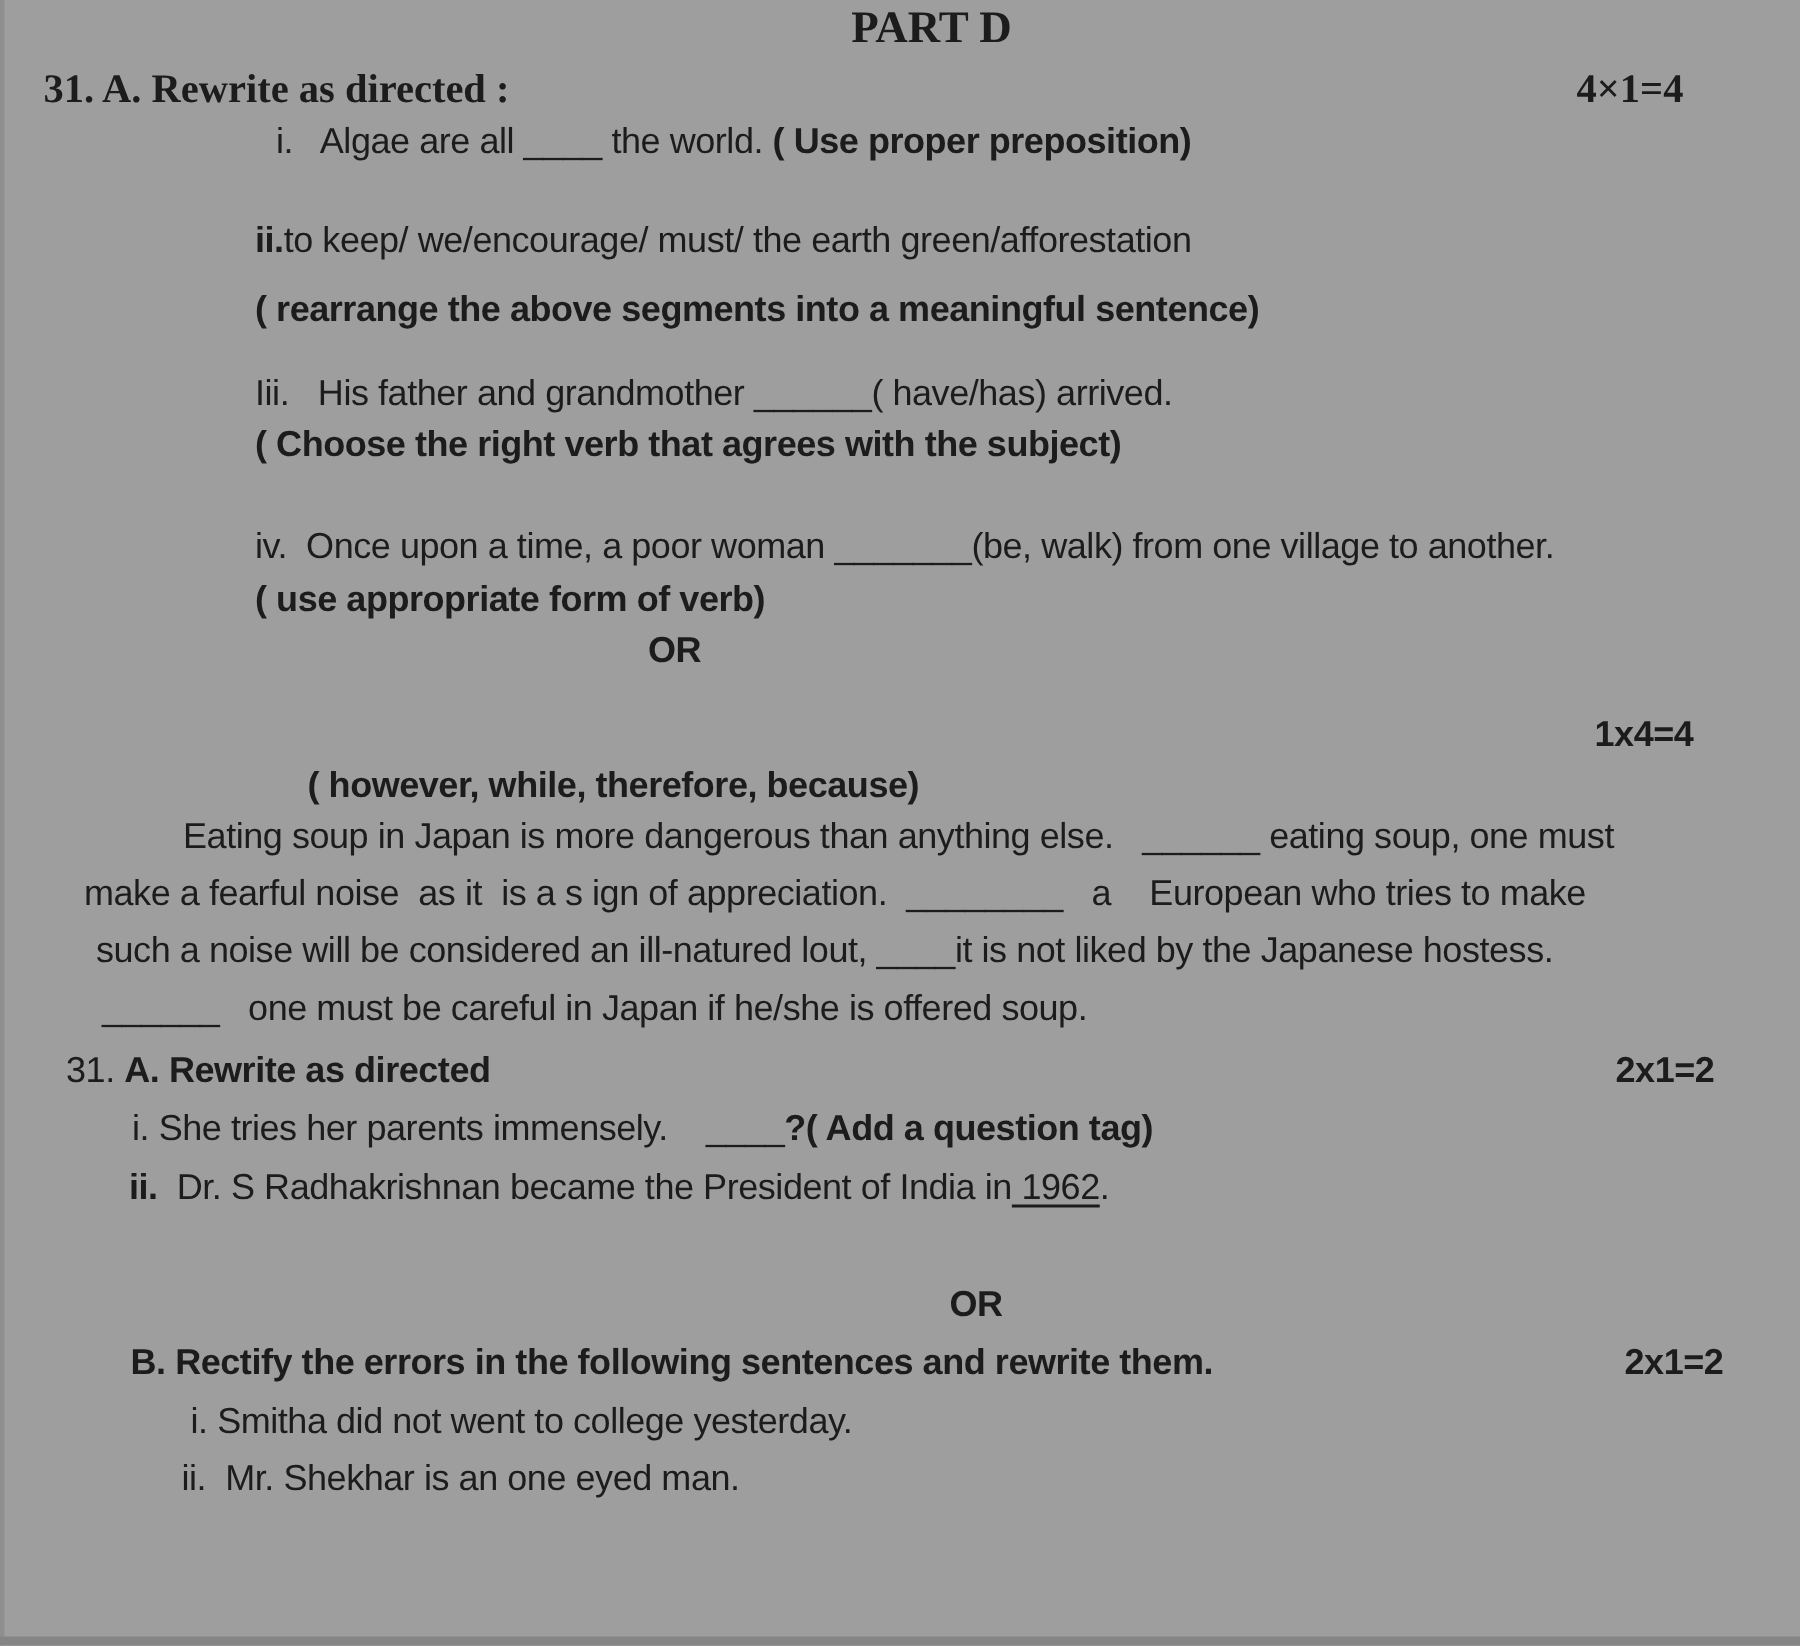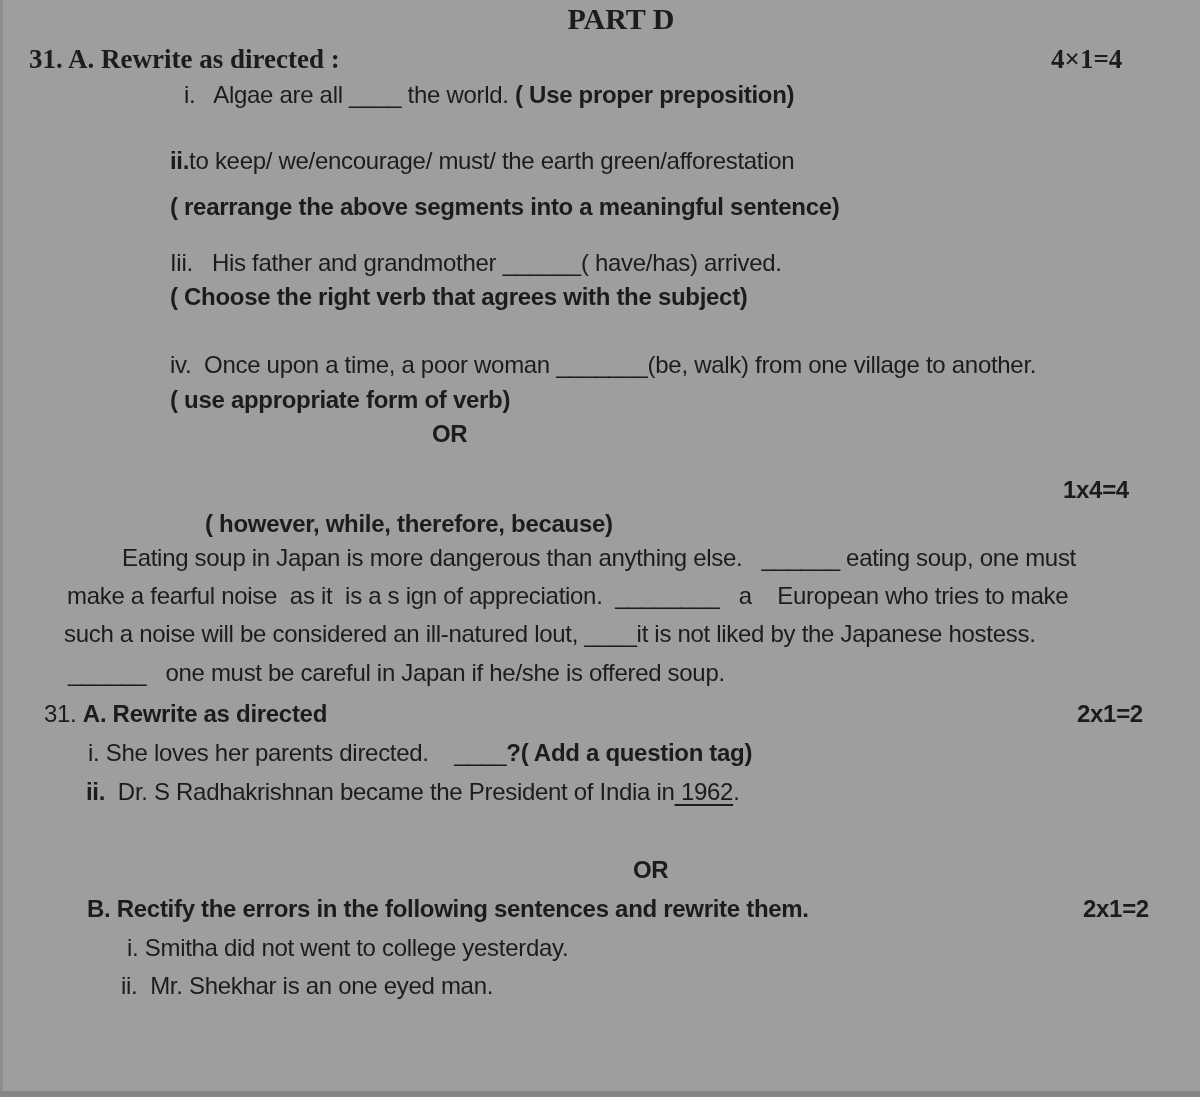--- a/index.html
+++ b/index.html
@@ -80,28 +80,28 @@
 
   <div class="line" style="top:350px;left:170px;">iv.  Once upon a time, a poor woman _______(be, walk) from one village to another.</div>
   <div class="line b" style="top:385px;left:170px;">( use appropriate form of verb)</div>
 
   <div class="line b" style="top:419px;left:432px;">OR</div>
 
   <div class="line b" style="top:475px;left:1063px;">1x4=4</div>
   <div class="line b" style="top:509px;left:205px;">( however, while, therefore, because)</div>
 
   <div class="line" style="top:543px;left:122px;">Eating soup in Japan is more dangerous than anything else.   ______ eating soup, one must</div>
-  <div class="line" style="top:581px;left:56px;margin-left:11px;">make a fearful noise  as it  is a s ign of appreciation.  ________   a    European who tries to make</div>
+  <div class="line" style="top:581px;left:56px;">make a fearful noise  as it  is a s ign of appreciation.  ________   a    European who tries to make</div>
   <div class="line" style="top:619px;left:64px;">such a noise will be considered an ill-natured lout, ____it is not liked by the Japanese hostess.</div>
   <div class="line" style="top:658px;left:68px;">______   one must be careful in Japan if he/she is offered soup.</div>
 
   <div class="line" style="top:699px;left:44px;"><span>31. </span><span class="b">A. Rewrite as directed</span></div>
   <div class="line b" style="top:699px;left:1077px;">2x1=2</div>
 
-  <div class="line" style="top:738px;left:88px;"><span>i. She loves her parents directed.    ____</span><span class="b">?( Add a question tag)</span></div>
+  <div class="line" style="top:738px;left:88px;"><span>i. She tries her parents immensely.    ____</span><span class="b">?( Add a question tag)</span></div>
 
   <div class="line" style="top:777px;left:86px;"><span class="b">ii.</span><span>  Dr. S Radhakrishnan became the President of India in</span><span class="u"> 1962</span><span>.</span></div>
 
   <div class="line b" style="top:855px;left:633px;">OR</div>
 
   <div class="line b" style="top:894px;left:87px;">B. Rectify the errors in the following sentences and rewrite them.</div>
   <div class="line b" style="top:894px;left:1083px;">2x1=2</div>
 
   <div class="line" style="top:933px;left:127px;">i. Smitha did not went to college yesterday.</div>
   <div class="line" style="top:971px;left:121px;">ii.  Mr. Shekhar is an one eyed man.</div>

